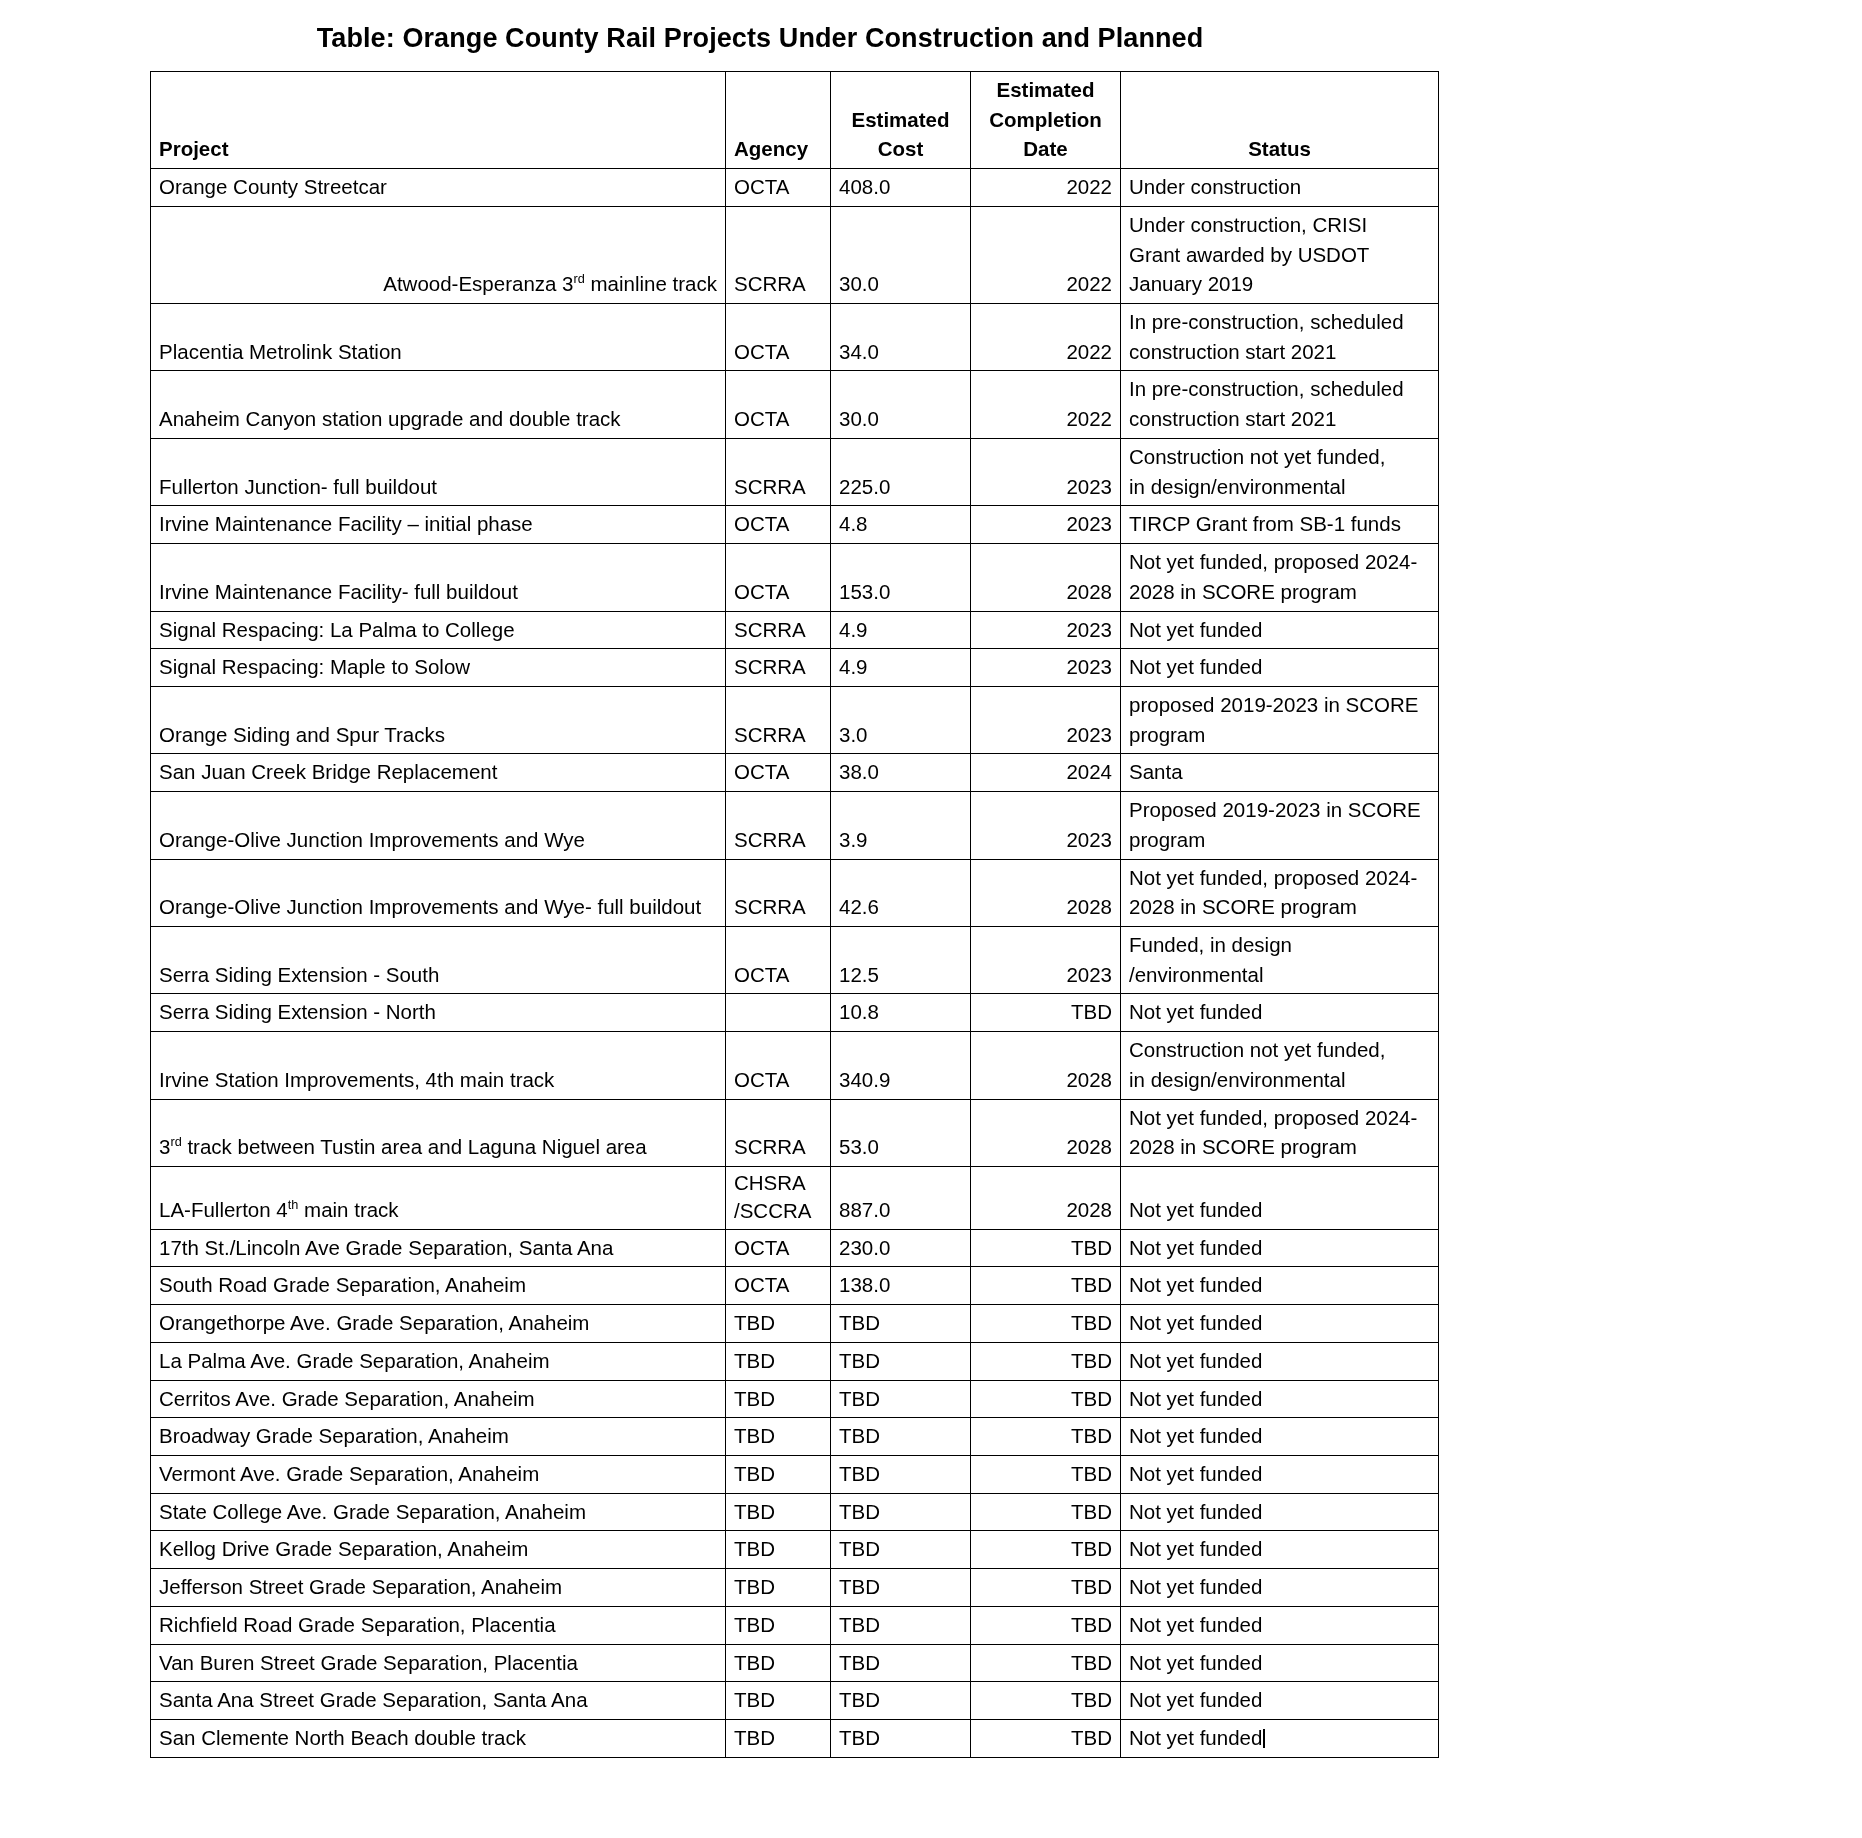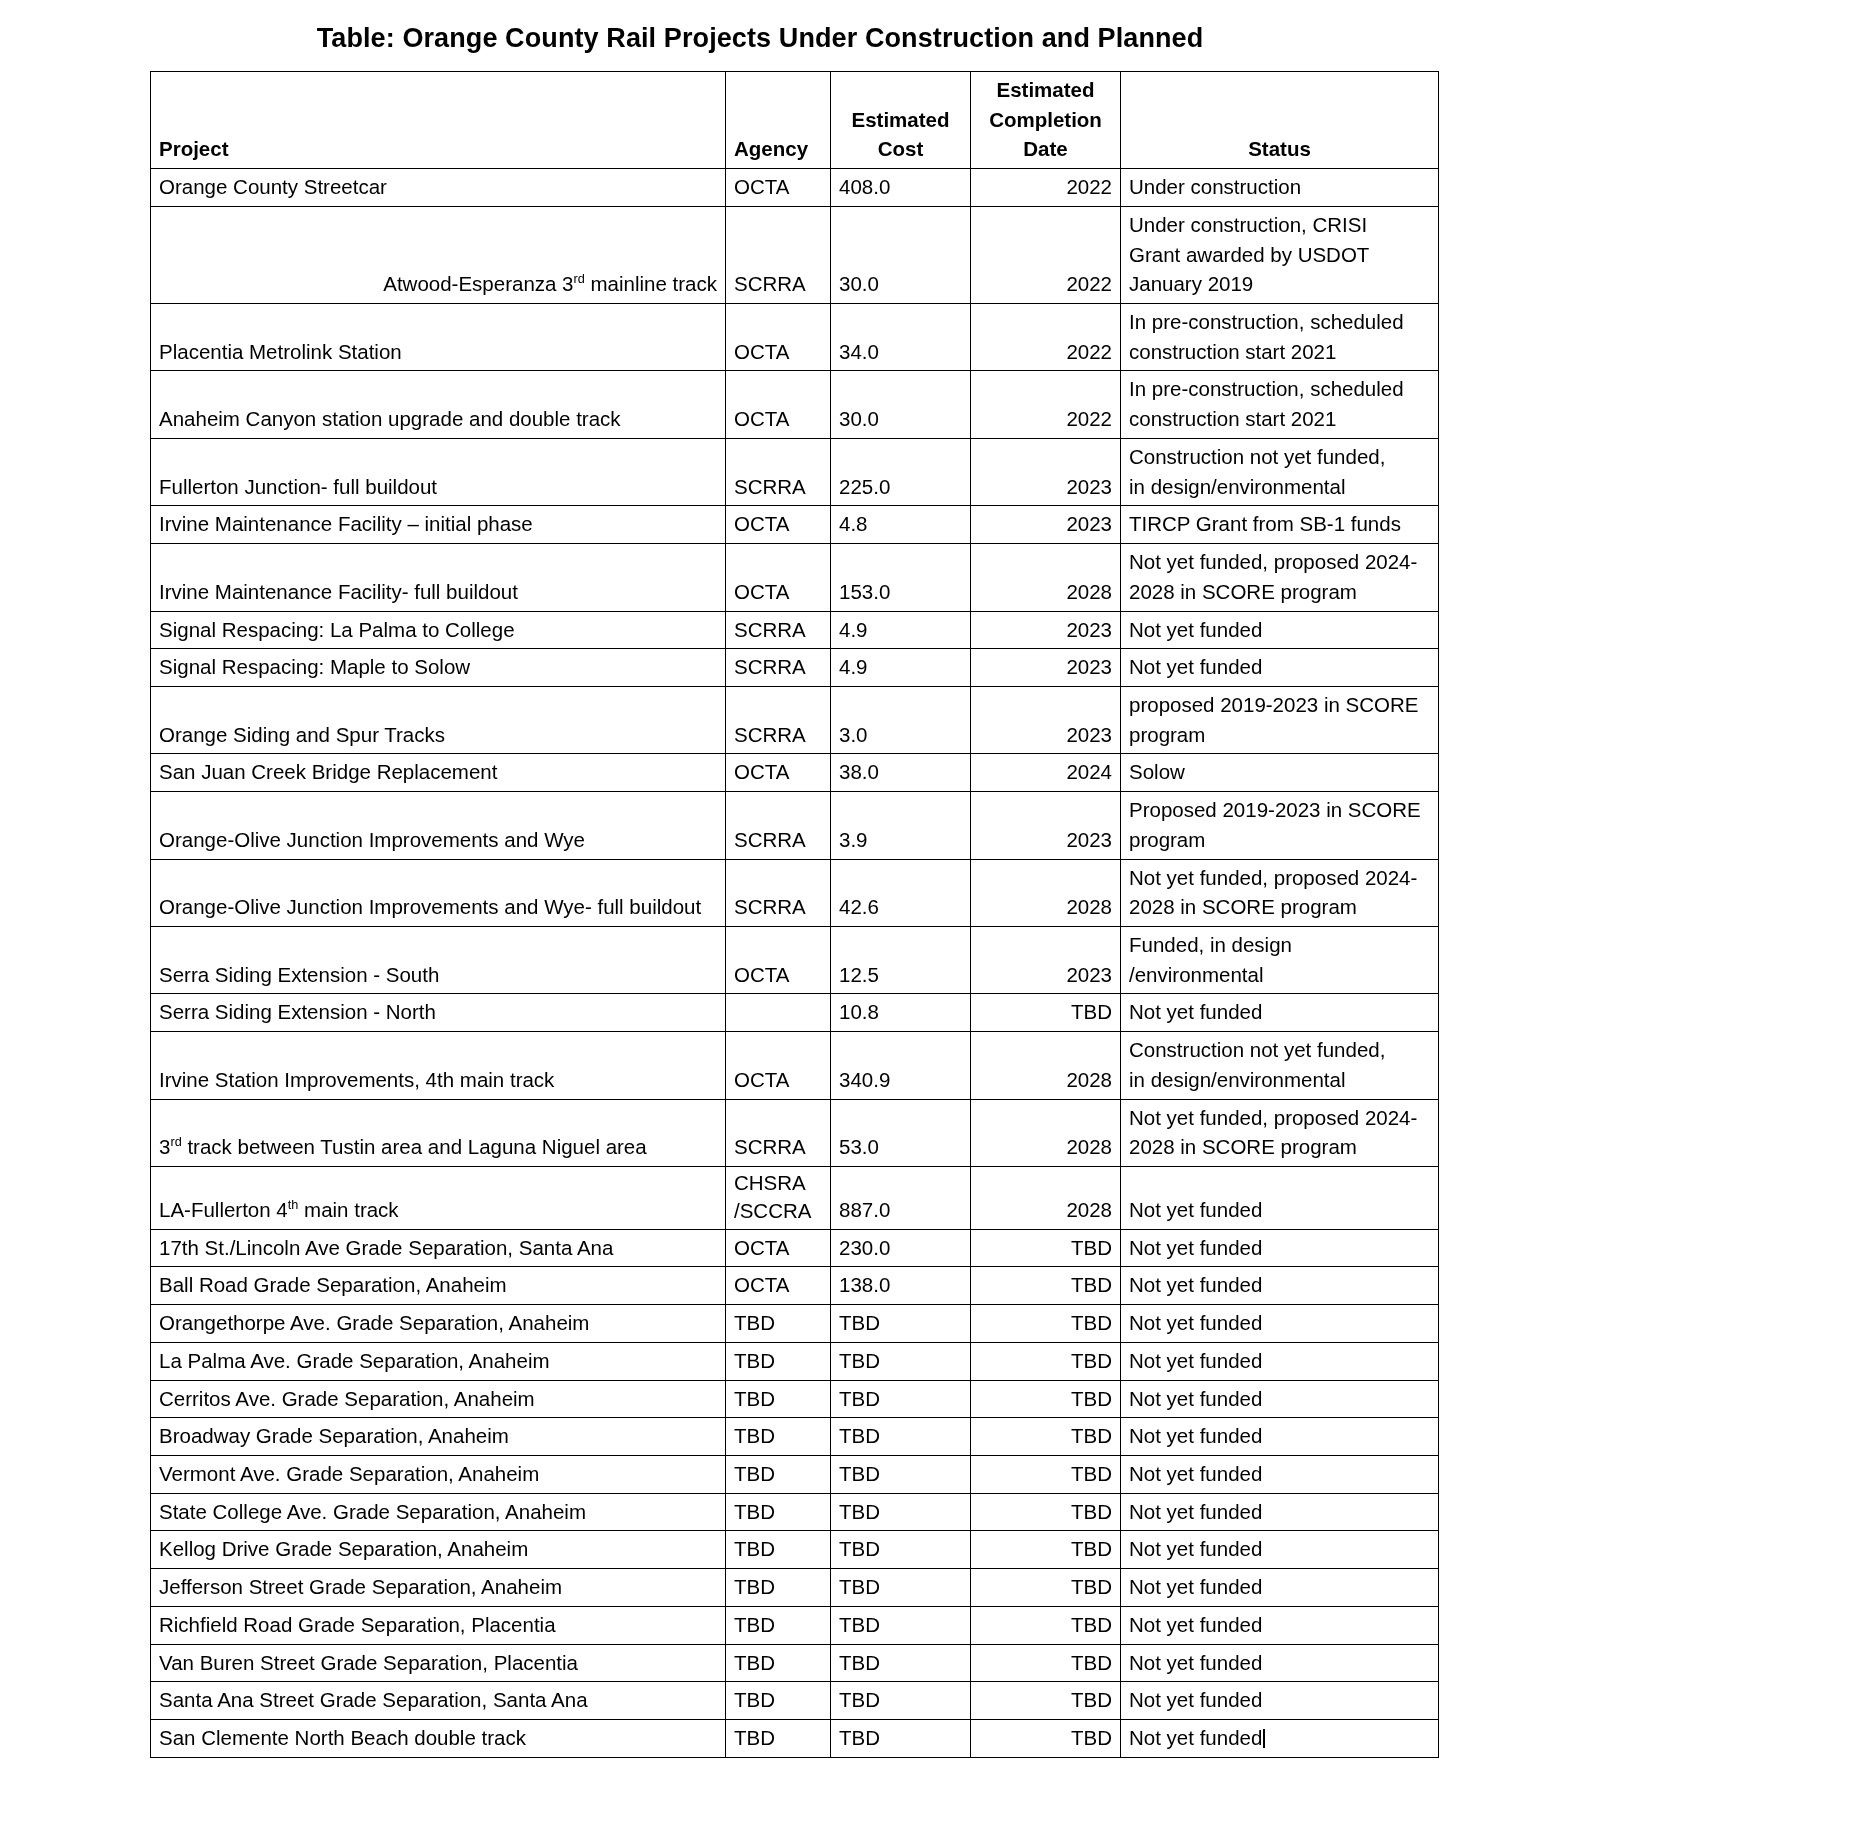--- a/index.html
+++ b/index.html
@@ -219,21 +219,21 @@
               <span class="status-line">proposed 2019-2023 in SCORE</span>
               <span class="status-line">program</span>
             </td>
           </tr>
           <tr>
             <td class="project">San Juan Creek Bridge Replacement</td>
             <td class="agency">OCTA</td>
             <td class="cost">38.0</td>
             <td class="date">2024</td>
             <td class="status">
-              <span class="status-line">Solow</span>
+              <span class="status-line">Santa</span>
             </td>
           </tr>
           <tr>
             <td class="project" style="padding-top: 28px;">Orange-Olive Junction Improvements and Wye</td>
             <td class="agency" style="padding-top: 28px;">SCRRA</td>
             <td class="cost" style="padding-top: 28px;">3.9</td>
             <td class="date" style="padding-top: 28px;">2023</td>
             <td class="status">
               <span class="status-line">Proposed 2019-2023 in SCORE</span>
               <span class="status-line">program</span>
@@ -300,21 +300,21 @@
           <tr>
             <td class="project">17th St./Lincoln Ave Grade Separation, Santa Ana</td>
             <td class="agency">OCTA</td>
             <td class="cost">230.0</td>
             <td class="date">TBD</td>
             <td class="status">
               <span class="status-line">Not yet funded</span>
             </td>
           </tr>
           <tr>
-            <td class="project">Ball Road Grade Separation, Anaheim</td>
+            <td class="project">South Road Grade Separation, Anaheim</td>
             <td class="agency">OCTA</td>
             <td class="cost">138.0</td>
             <td class="date">TBD</td>
             <td class="status">
               <span class="status-line">Not yet funded</span>
             </td>
           </tr>
           <tr>
             <td class="project">Orangethorpe Ave. Grade Separation, Anaheim</td>
             <td class="agency">TBD</td>

